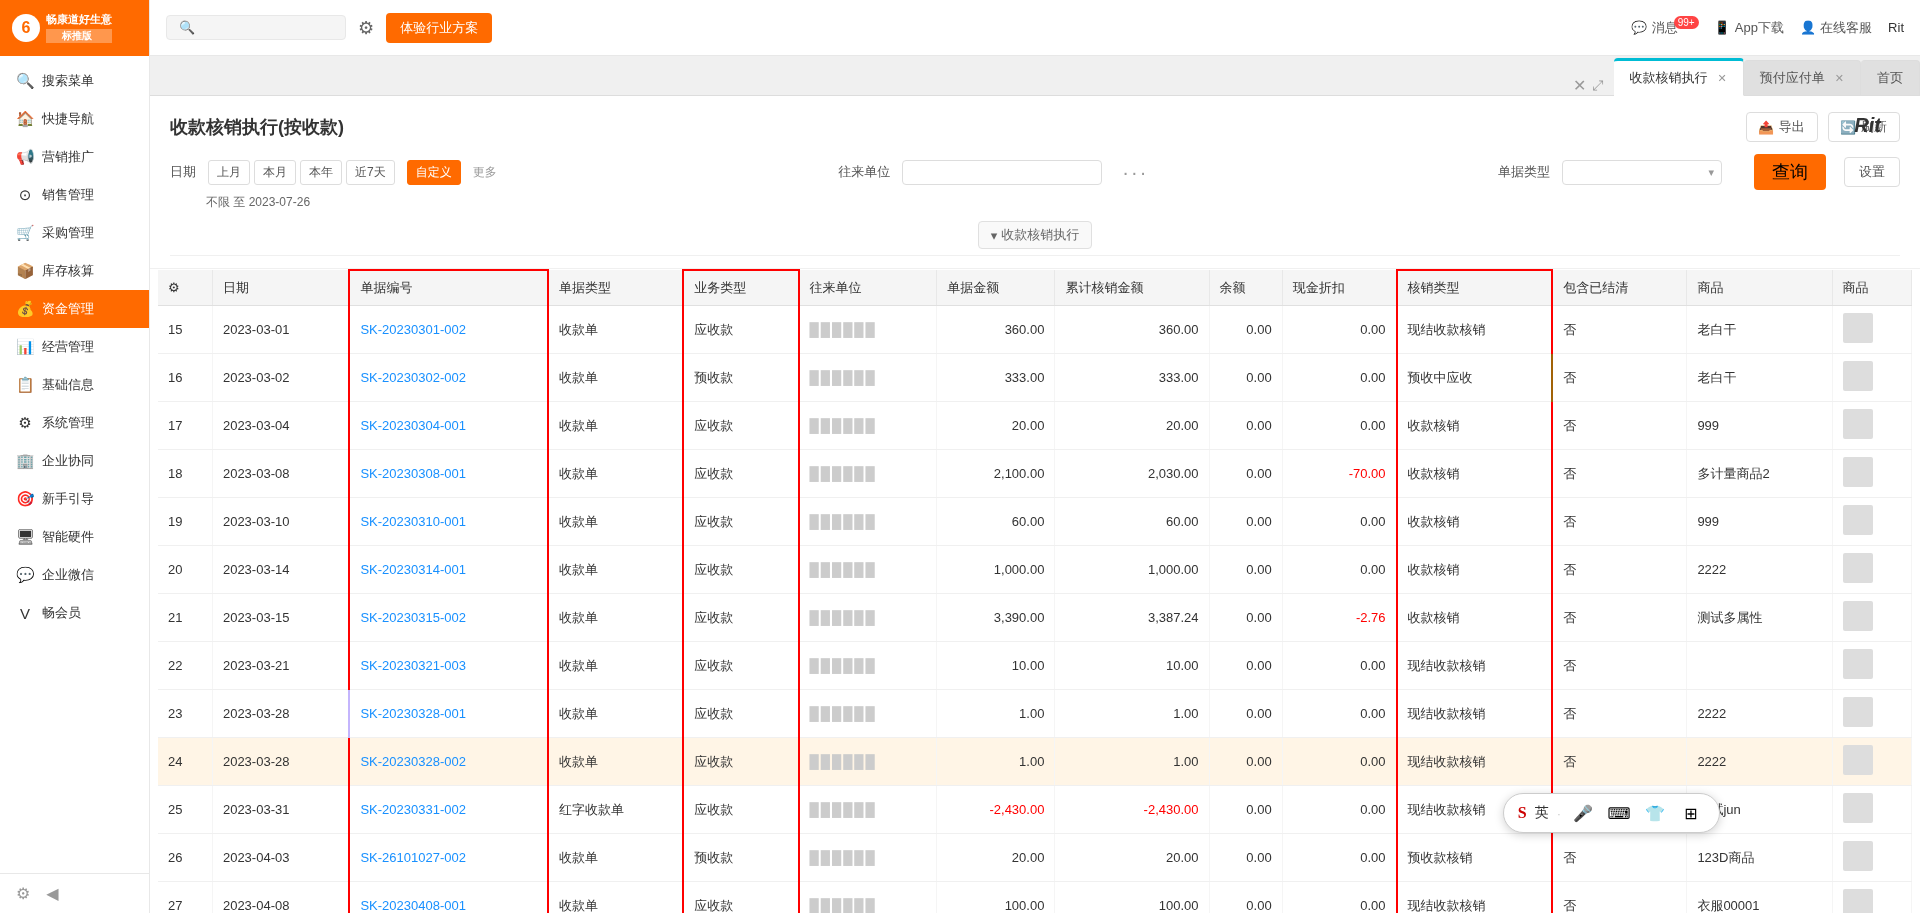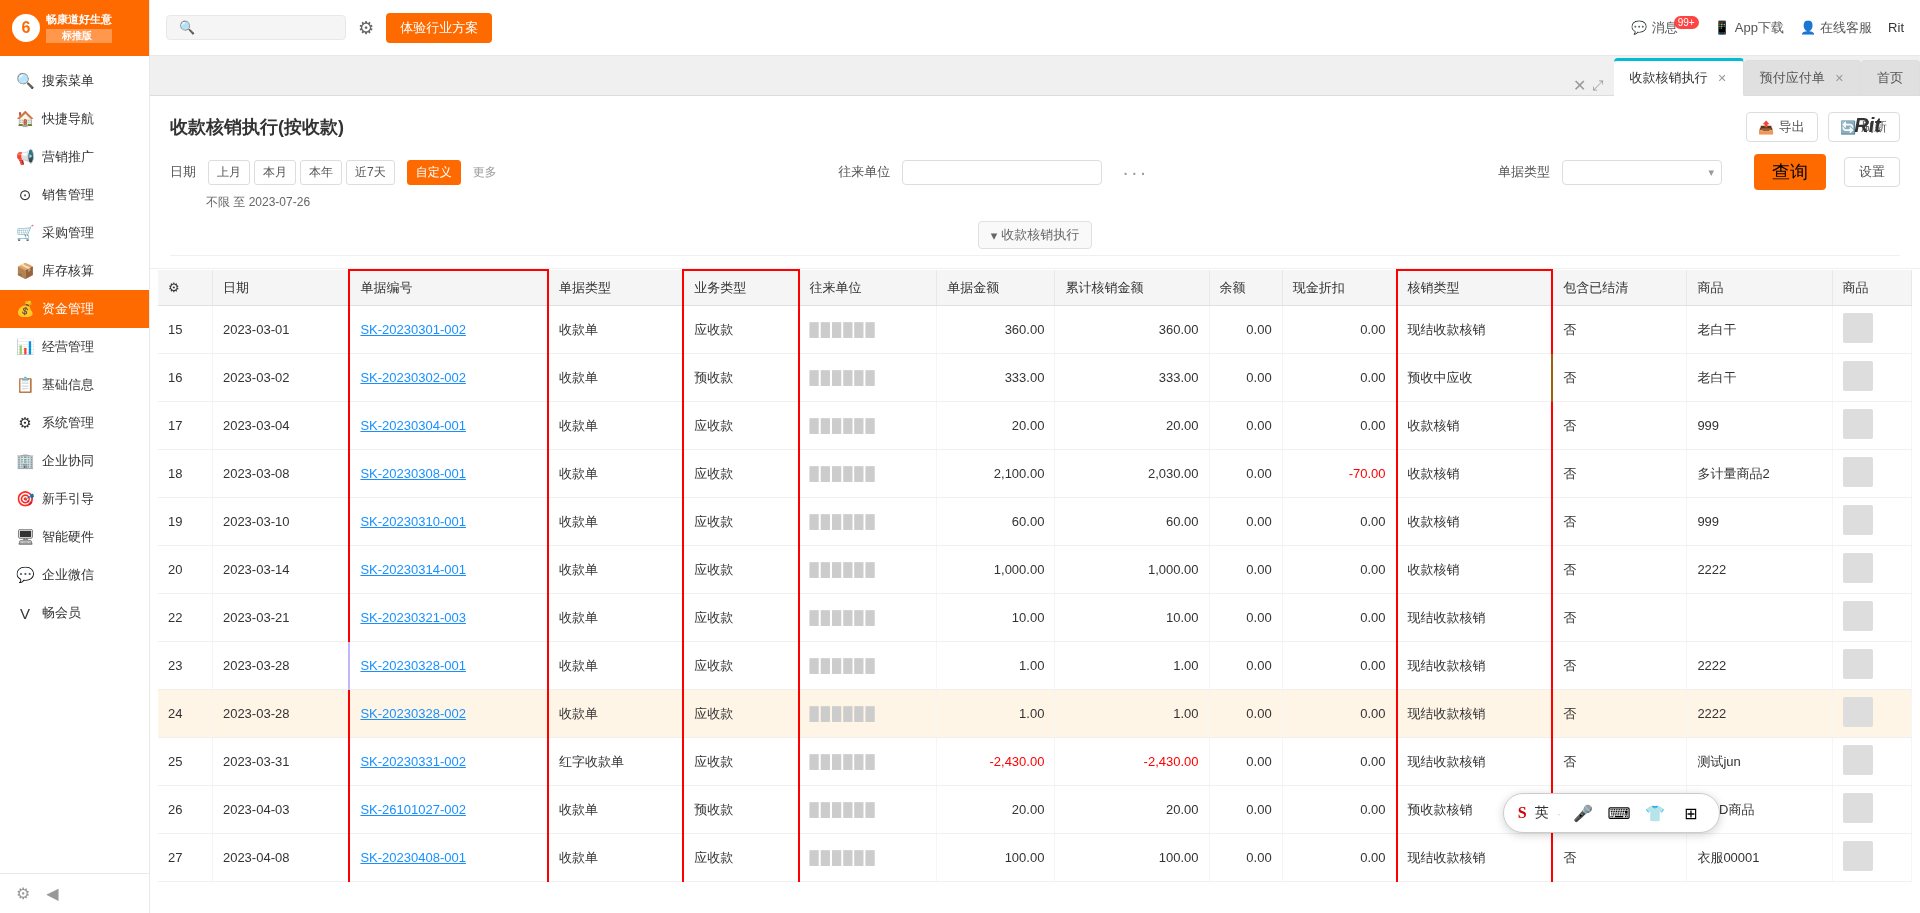--- a/index.html
+++ b/index.html
@@ -58,21 +58,21 @@
     .filter-select-wrap::after { content: '▾'; position: absolute; right: 8px; top: 50%; transform: translateY(-50%); color: #999; pointer-events: none; font-size: 11px; }
     .query-btn { background: #ff6a00; color: #000000; border: none; border-radius: 4px; padding: 6px 18px; cursor: pointer; font-size: 18px; font-weight: 500; }
     .setting-btn { background: #fff; color: #555; border: 1px solid #ddd; border-radius: 4px; padding: 5px 14px; cursor: pointer; font-size: 13px; }
     .expand-btn { display: flex; align-items: center; gap: 4px; color: #666; cursor: pointer; font-size: 13px; padding: 4px 12px; border: 1px solid #e0e0e0; border-radius: 4px; background: #f9f9f9; margin: 0 auto; }
 
     
     .table-wrap { flex: 1; overflow: auto; padding: 0 8px; }
     table { width: 100%; border-collapse: collapse; font-size: 13px; }
     thead th { background: #f5f5f5; padding: 8px 10px; text-align: left; font-weight: 500; color: #333; border-bottom: 1px solid #e0e0e0; border-right: 1px solid #e8e8e8; white-space: nowrap; position: sticky; top: 0; z-index: 1; }
     tbody td { padding: 7px 10px; border-bottom: 1px solid #f0f0f0; border-right: 1px solid #f5f5f5; color: #333; white-space: nowrap; }
-    .link { color: #1890ff; cursor: pointer; text-decoration: underline; }
+    .link { color: #1890ff; cursor: pointer; }
 
     
     tr.row-selected { background: #fff5e6 !important; }
 
     .expand-row { display: flex; justify-content: center; padding: 6px 0; border-bottom: 1px solid #f0f0f0; }
     .window-controls { margin-left: auto; display: flex; gap: 8px; align-items: center; }
 
     
     .sogou-bar { position: fixed; bottom: 80px; right: 200px; display: flex; align-items: center; gap: 8px; background: #fff; border: 1px solid #ccc; border-radius: 24px; padding: 5px 14px; box-shadow: 0 2px 10px rgba(0,0,0,0.18); z-index: 9999; }
     .sogou-logo { font-size: 20px; font-weight: bold; color: #cc0000; }
@@ -371,20 +371,36 @@
               <td style="text-align: right;">1,000.00</td>
               <td style="text-align: right;">1,000.00</td>
               <td style="text-align: right;">0.00</td>
               <td style="text-align: right;">0.00</td>
               <td style="border-left: 2px solid red; border-right: 2px solid red;">收款核销</td>
               <td>否</td>
               <td>2222</td>
               <td><span style="display:inline-block;width:30px;height:30px;background:#ddd;border-radius:2px;"></span></td>
             </tr>
             <tr>
+              <td>21</td>
+              <td>2023-03-15</td>
+              <td style="border-left: 2px solid red; border-right: 2px solid red;"><span class="link">SK-20230315-002</span></td>
+              <td>收款单</td>
+              <td style="border-left: 2px solid red; border-right: 2px solid red;">应收款</td>
+              <td style="color: rgb(204, 204, 204); letter-spacing: 2px;">██████</td>
+              <td style="text-align: right;">3,390.00</td>
+              <td style="text-align: right;">3,387.24</td>
+              <td style="text-align: right;">0.00</td>
+              <td style="text-align: right; color: rgb(255, 0, 0);">-2.76</td>
+              <td style="border-left: 2px solid red; border-right: 2px solid red;">收款核销</td>
+              <td>否</td>
+              <td>测试多属性</td>
+              <td><span style="display:inline-block;width:30px;height:30px;background:#ddd;border-radius:2px;"></span></td>
+            </tr>
+            <tr>
               <td>22</td>
               <td>2023-03-21</td>
               <td style="border-left: 2px solid red; border-right: 2px solid red;"><span class="link">SK-20230321-003</span></td>
               <td>收款单</td>
               <td style="border-left: 2px solid red; border-right: 2px solid red;">应收款</td>
               <td style="color: rgb(204, 204, 204); letter-spacing: 2px;">██████</td>
               <td style="text-align: right;">10.00</td>
               <td style="text-align: right;">10.00</td>
               <td style="text-align: right;">0.00</td>
               <td style="text-align: right;">0.00</td>

